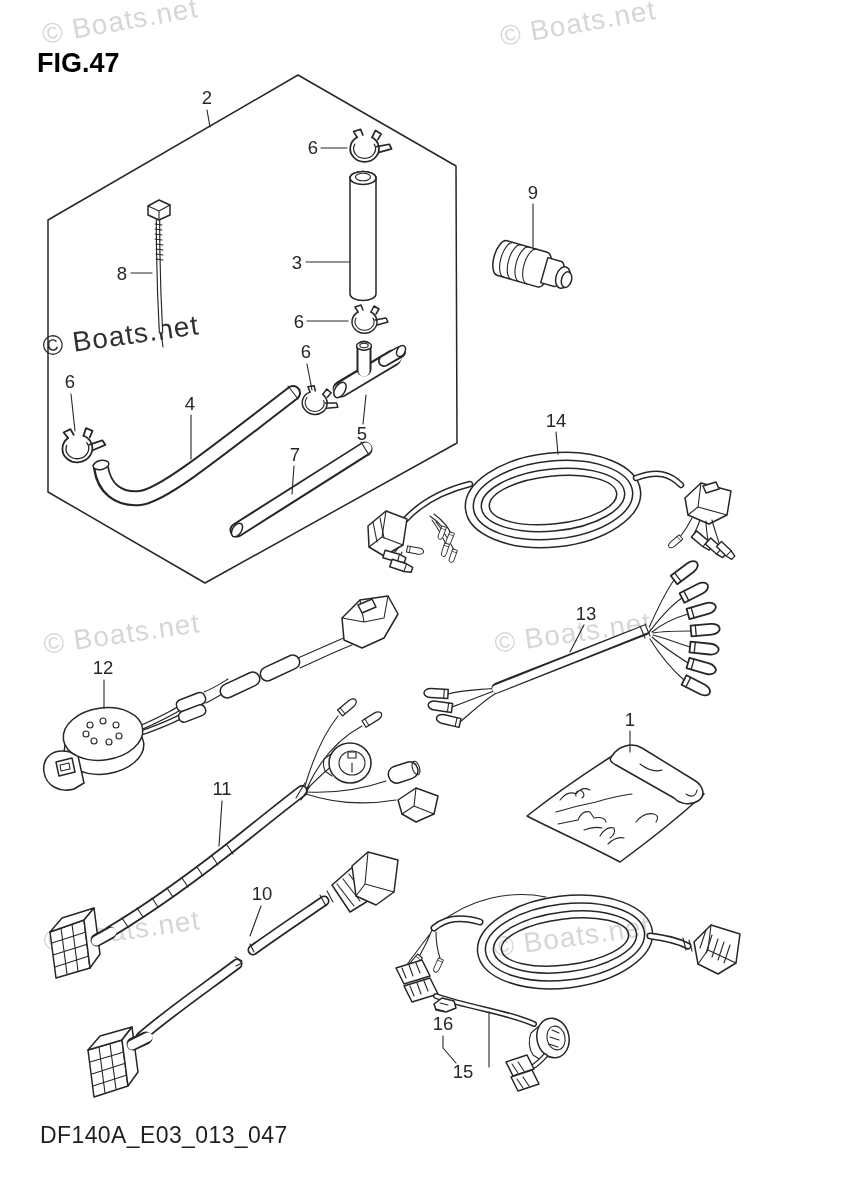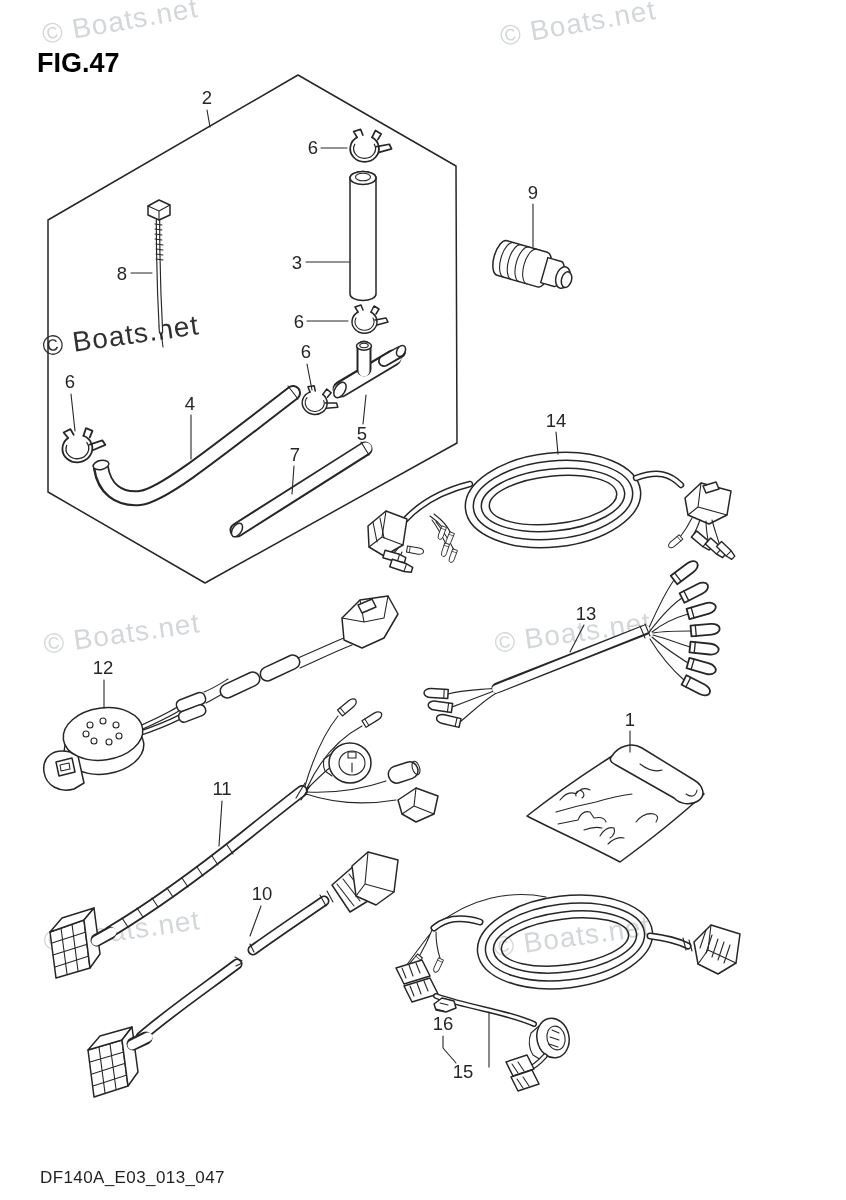--- a/index.html
+++ b/index.html
@@ -3,21 +3,21 @@
 <meta charset="utf-8">
 <style>
   :root{
     --line:#262626; --bg:#ffffff; --text:#1f1f1f;
     --wm-light:#d3d7d9; --wm-dark:#303030;
   }
   html,body{margin:0;padding:0;background:#fff;}
   .page{position:relative;width:846px;height:1200px;background:var(--bg);overflow:hidden;
         font-family:"Liberation Sans",sans-serif;}
   .fig-title{position:absolute;left:37px;top:48px;font-size:27px;font-weight:bold;color:#000;}
-  .footer{position:absolute;left:40px;top:1124px;color:var(--text);font-size:17px;line-height:23px;letter-spacing:.4px;margin-top:42px;}
+  .footer{position:absolute;left:40px;top:1124px;color:var(--text);font-size:23px;line-height:23px;letter-spacing:.4px;}
   svg{position:absolute;left:0;top:0;}
   .ln{fill:none;stroke:var(--line);stroke-width:1.5;stroke-linecap:round;stroke-linejoin:round;}
   .ln-thin{fill:none;stroke:var(--line);stroke-width:1.1;stroke-linecap:round;stroke-linejoin:round;}
   .fillw{fill:#fff;}
   .tube-o{fill:none;stroke:var(--line);stroke-linecap:round;}
   .tube-i{fill:none;stroke:#fff;stroke-linecap:round;}
   .wm{font-size:28px;letter-spacing:1px;}
   .wm-light{fill:var(--wm-light);}
   .wm-dark{fill:var(--wm-dark);}
   .callout{font-size:18.5px;fill:var(--line);text-anchor:middle;font-family:"Liberation Sans",sans-serif;}

